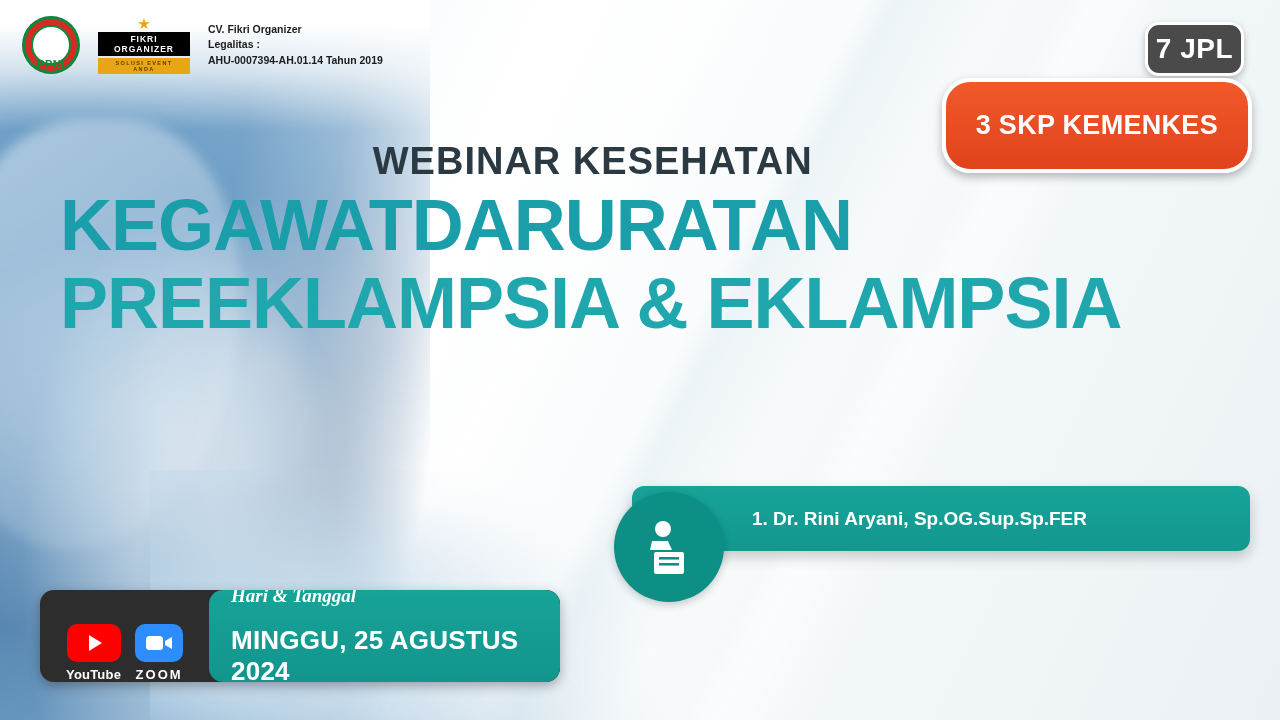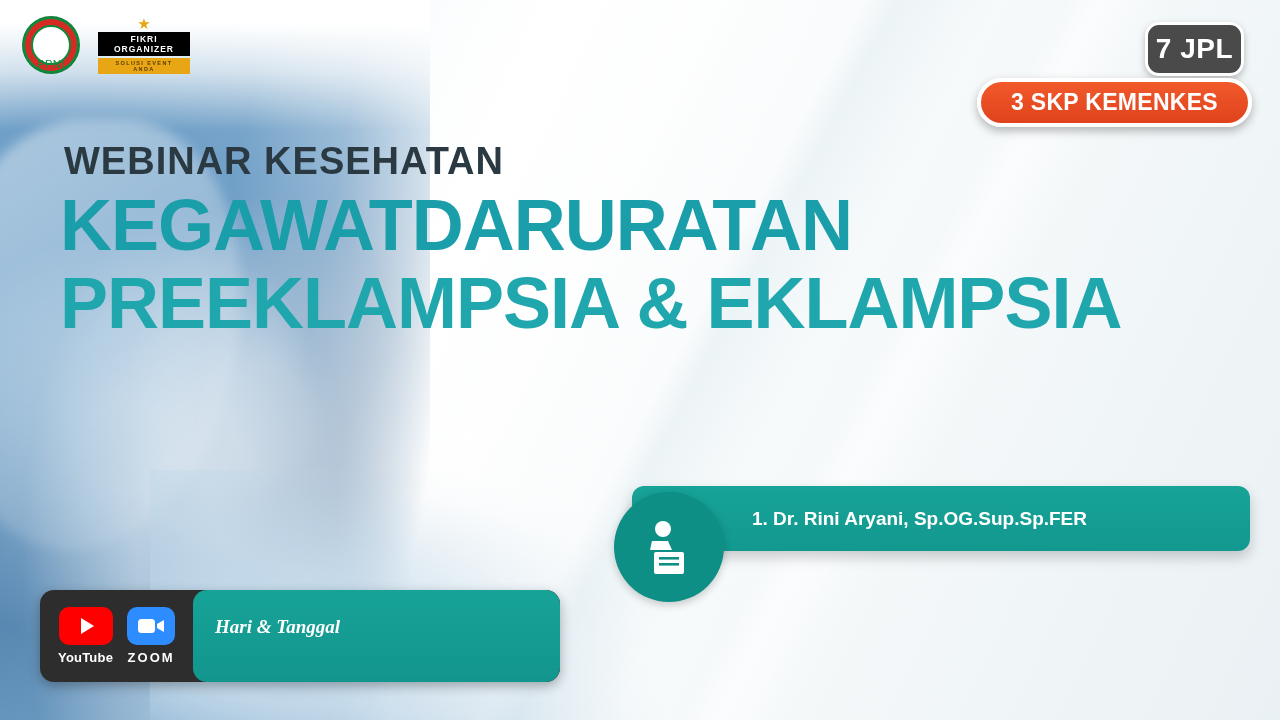--- a/index.html
+++ b/index.html
@@ -110,21 +110,21 @@
   .ppni-logo .inner-ring {
     position: absolute;
     inset: 9px;
     border-radius: 50%;
     background: #ffffff;
     border: 2px solid #0f8a3c;
   }
   .ppni-logo .glyph {
     position: relative;
     font-size: 11px;
-    font-weight: normal;
+    font-weight: bold;
     color: #0f8a3c;
     letter-spacing: 0.5px;
     margin-top: 37px;
   }
   .fikri-logo {
     width: 92px;
     display: flex;
     flex-direction: column;
     align-items: center;
     gap: 2px;
@@ -177,41 +177,42 @@
     border: 3px solid #ffffff;
     box-shadow: 0 3px 7px rgba(0,0,0,0.25);
     letter-spacing: 0.5px;
   }
   .badge-skp {
     position: absolute;
     top: 78px;
     right: 28px;
     background: linear-gradient(180deg, #f1592a 0%, #e0431c 100%);
     color: #ffffff;
-    font-size: 23px;
-    font-weight: bold;
-    padding: 7px 30px;
+    font-size: 27px;
+    font-weight: bold;
+    padding: 28px 30px;
     border-radius: 28px;
     border: 4px solid #ffffff;
     box-shadow: 0 4px 10px rgba(0,0,0,0.28);
     letter-spacing: 0.3px;
   }
 
   
   .title-block {
     position: absolute;
     left: 60px;
     top: 140px;
   }
   .kicker {
     font-size: 38px;
     font-weight: bold;
     color: #2b3a42;
     letter-spacing: 1px;
     margin: 0 0 6px 4px;
+    text-align: center;
   }
   .main-title-1, .main-title-2 {
     font-size: 72px;
     font-weight: bold;
     color: #1a9fa8;
     letter-spacing: -1px;
     line-height: 1.0;
     margin: 0;
     white-space: nowrap;
   }
@@ -271,23 +272,23 @@
     height: 92px;
     background: #2d2d2d;
     border-radius: 14px;
     display: flex;
     align-items: stretch;
     box-shadow: 0 4px 12px rgba(0,0,0,0.3);
     overflow: hidden;
   }
   .platforms {
     display: flex;
-    align-items: center;
+    align-items: flex-end;
     gap: 14px;
-    padding: 0 18px;
+    padding: 0 26px;
   }
   .platform {
     display: flex;
     flex-direction: column;
     align-items: center;
     gap: 5px;
   }
   .yt-mark {
     width: 54px;
     height: 38px;
@@ -367,20 +368,25 @@
       <div class="inner-ring"></div>
       <span class="glyph">PPNI</span>
     </div>
 
     <div class="fikri-logo">
       <div class="fikri-star">★</div>
       <div class="fikri-name">FIKRI ORGANIZER</div>
       <div class="fikri-sub">SOLUSI EVENT ANDA</div>
     </div>
 
+    <div class="org-info">
+      <div>CV. Fikri Organizer</div>
+      <div>Legalitas :</div>
+      <div>AHU-0007394-AH.01.14 Tahun 2019</div>
+    </div>
   </div>
 
   <div class="badge-jpl">7 JPL</div>
   <div class="badge-skp">3 SKP KEMENKES</div>
 
   <div class="title-block">
     <div class="kicker">WEBINAR KESEHATAN</div>
     <div class="main-title-1">KEGAWATDARURATAN</div>
     <div class="main-title-2">PREEKLAMPSIA &amp; EKLAMPSIA</div>
   </div>
@@ -413,16 +419,17 @@
           <svg width="30" height="20" viewBox="0 0 30 20" aria-hidden="true">
             <rect x="2" y="3" width="17" height="14" rx="3.5" fill="#ffffff"></rect>
             <path d="M21 8 L28 4 L28 16 L21 12 Z" fill="#ffffff"></path>
           </svg>
         </div>
         <div class="zoom-label">ZOOM</div>
       </div>
     </div>
     <div class="date-box">
       <div class="date-label">Hari &amp; Tanggal</div>
+      <div class="date-value">MINGGU, 25 AGUSTUS 2024</div>
     </div>
   </div>
 
 </div>
 
 </body></html>

